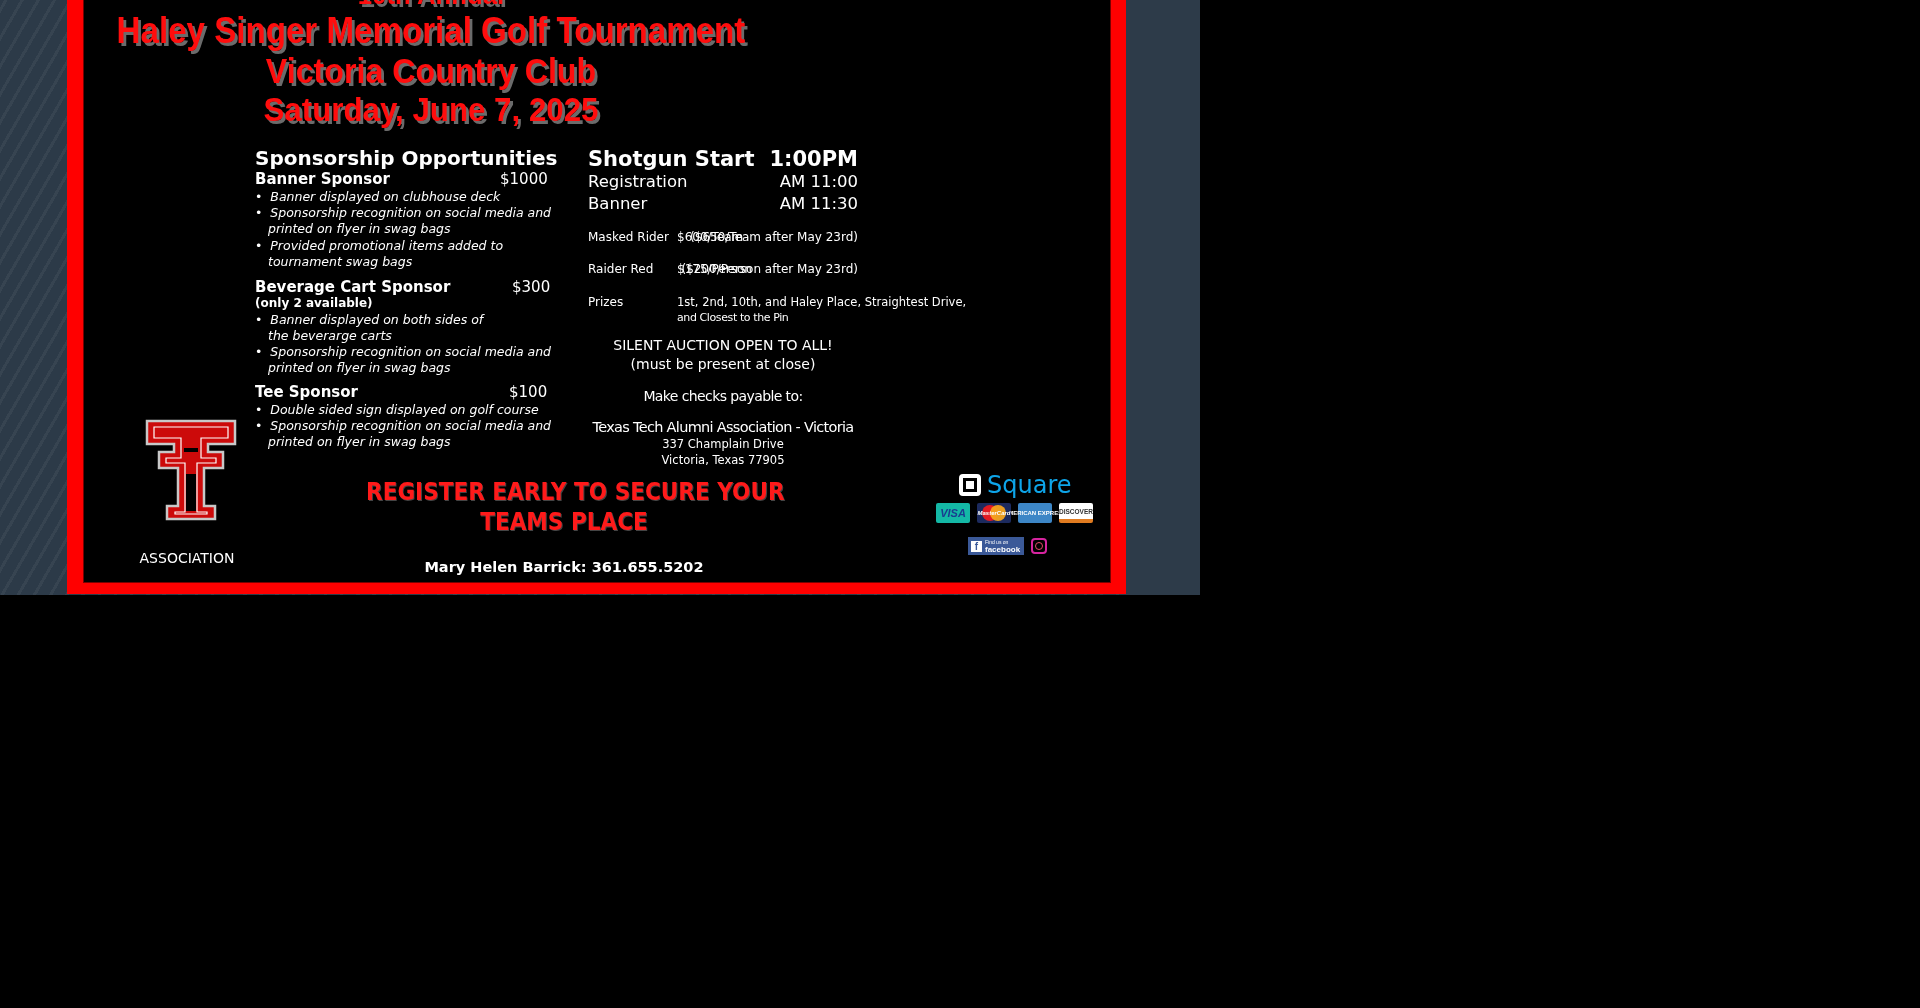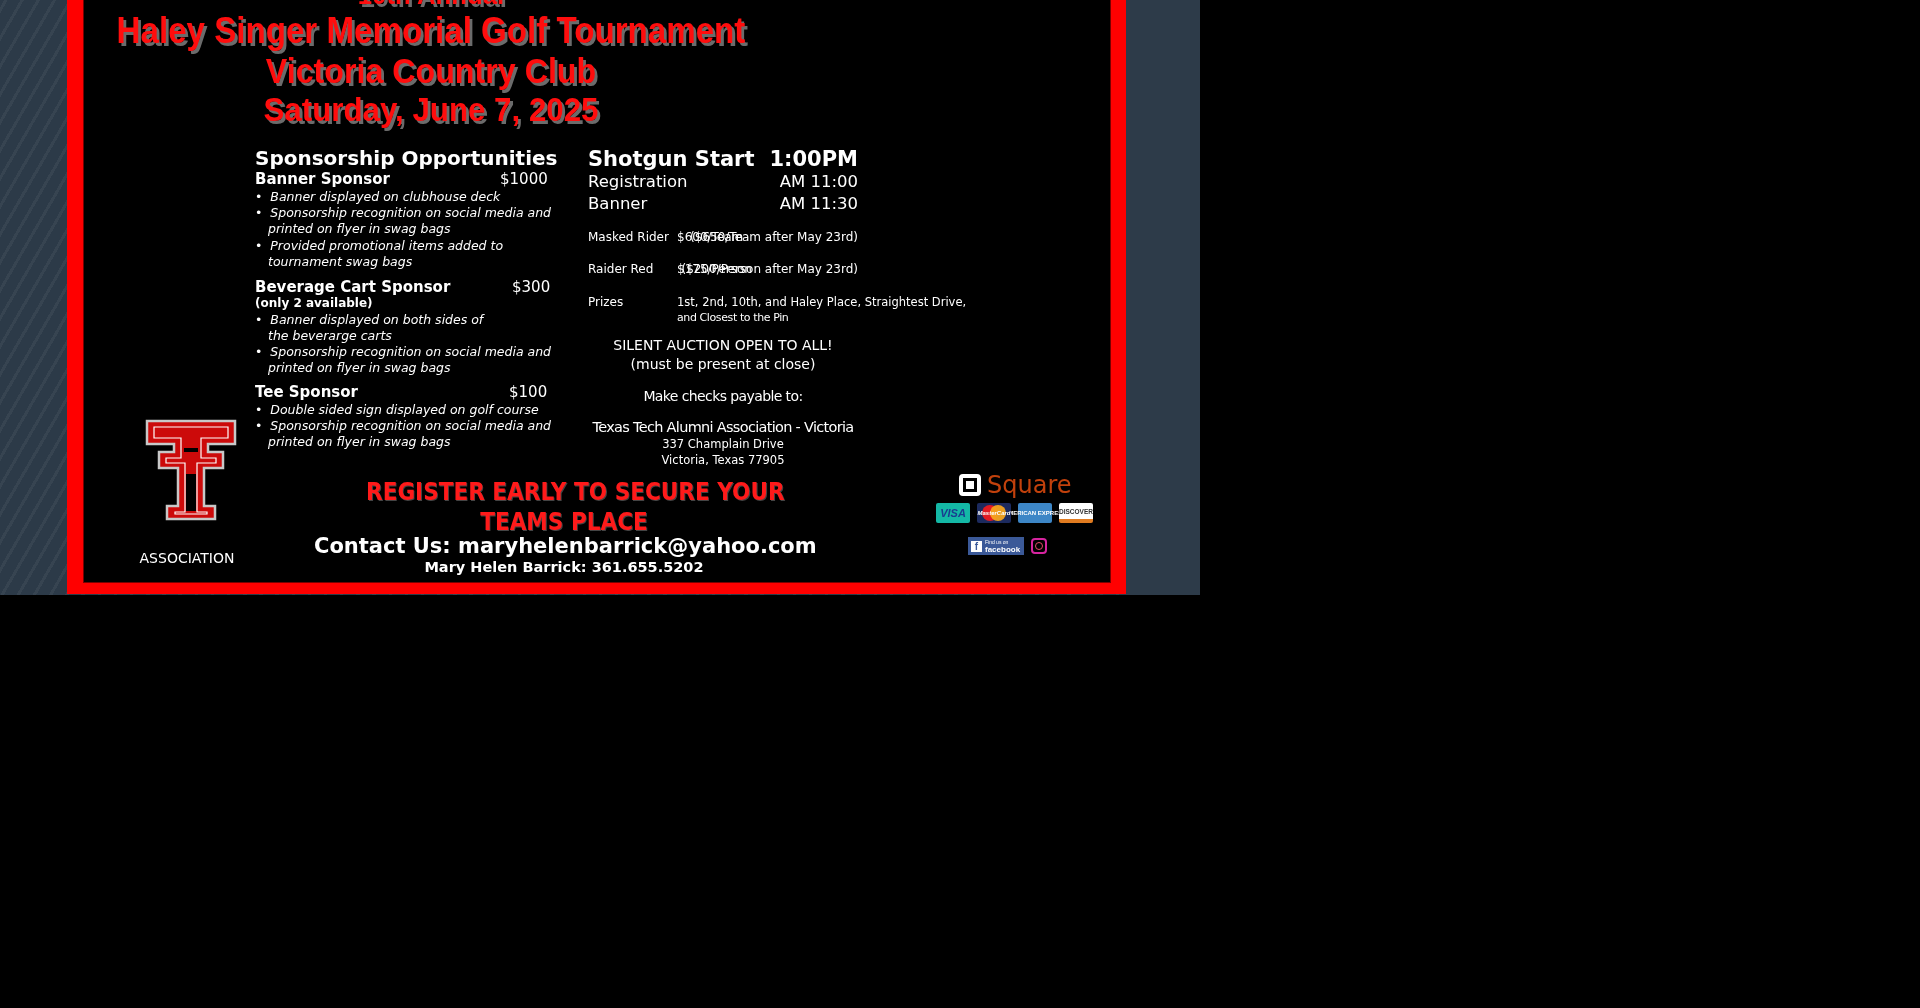--- a/index.html
+++ b/index.html
@@ -53,21 +53,21 @@
     .center-block { text-align: center; }
 
     .register {
       color: #ff1a1a; font-weight: bold; font-size: 24px; text-align: center;
       text-shadow: 1px 1px 0 #444; font-family: "DejaVu Sans", sans-serif;
       transform: scaleX(0.9);
     }
     .contact { font-size: 21px; font-weight: bold; }
     .phone { font-size: 14.5px; font-weight: bold; }
 
-    .square-logo { display: flex; align-items: center; gap: 6px; color: #c2410c; font-size: 24px; font-family: "DejaVu Sans", sans-serif; }
+    .square-logo { display: flex; align-items: center; gap: 6px; color: #0ea5e9; font-size: 24px; font-family: "DejaVu Sans", sans-serif; }
     .square-box { width: 22px; height: 22px; border: 4px solid #fff; border-radius: 4px; box-sizing: border-box; display: flex; align-items: center; justify-content: center; }
     .square-box::after { content: ""; width: 8px; height: 8px; background: #fff; }
     .card { width: 34px; height: 20px; border-radius: 2px; font-size: 7px; font-weight: bold; display: flex; align-items: center; justify-content: center; box-sizing: border-box; font-family: "Liberation Sans", sans-serif; }
     .card-visa { background: #14b8a6; color: #1a3b8f; font-size: 11px; font-style: italic; }
     .card-mc { background: #1c2a5e; color: #fff; position: relative; overflow: hidden; }
     .card-mc .c1 { position: absolute; left: 5px; top: 2px; width: 16px; height: 16px; border-radius: 50%; background: #e21b23; }
     .card-mc .c2 { position: absolute; left: 13px; top: 2px; width: 16px; height: 16px; border-radius: 50%; background: #f6a41c; opacity: 0.95; }
     .card-mc span { position: relative; font-size: 6px; font-style: italic; }
     .card-amex { background: #3d86c6; color: #fff; font-size: 6px; line-height: 7px; text-align: center; }
     .card-disc { background: #fff; color: #333; font-size: 6.5px; border-bottom: 4px solid #e07b20; }
@@ -136,21 +136,20 @@
       <div class="abs white center-block" style="left:504px;width:270px;top:356px;font-size:14px;">SILENT AUCTION OPEN TO ALL!</div>
       <div class="abs white center-block" style="left:504px;width:270px;top:375px;font-size:14px;">(must be present at close)</div>
 
       <div class="abs white center-block" style="left:504px;width:270px;top:407px;font-size:14px;letter-spacing:-0.6px;">Make checks payable to:</div>
       <div class="abs white center-block" style="left:474px;width:330px;top:438px;font-size:14.5px;letter-spacing:-0.7px;">Texas Tech Alumni Association - Victoria</div>
       <div class="abs white center-block" style="left:504px;width:270px;top:456px;font-size:11.5px;">337 Champlain Drive</div>
       <div class="abs white center-block" style="left:504px;width:270px;top:472px;font-size:11.5px;">Victoria, Texas 77905</div>
 
       <div class="abs register" style="left:260px;width:440px;top:497px;">REGISTER EARLY TO SECURE YOUR</div>
       <div class="abs register" style="left:260px;width:440px;top:527px;">TEAMS PLACE</div>
-      <div class="abs white contact center-block" style="left:230px;width:500px;top:553px;">Contact Us: maryhelenbarrick@yahoo.com</div>
       <div class="abs white phone center-block" style="left:280px;width:400px;top:578px;">Mary Helen Barrick: 361.655.5202</div>
 
       <div class="abs" style="left:60px;top:437px;width:94px;height:104px;">
         <svg width="94" height="104" viewBox="0 0 94 104">
           <g stroke="#c8c8c8" stroke-width="2.5" fill="#cc0a0a">
             <path d="M3 3 H91 V26 H64 V34 H79 V50 H60 V88 H71 V101 H23 V88 H34 V50 H15 V34 H30 V26 H3 Z"></path>
           </g>
           <g fill="#000">
             <path d="M12 10 H84 L78 18 H12 Z" opacity="0.0"></path>
             <path d="M42 56 H52 V93 H42 Z"></path>

